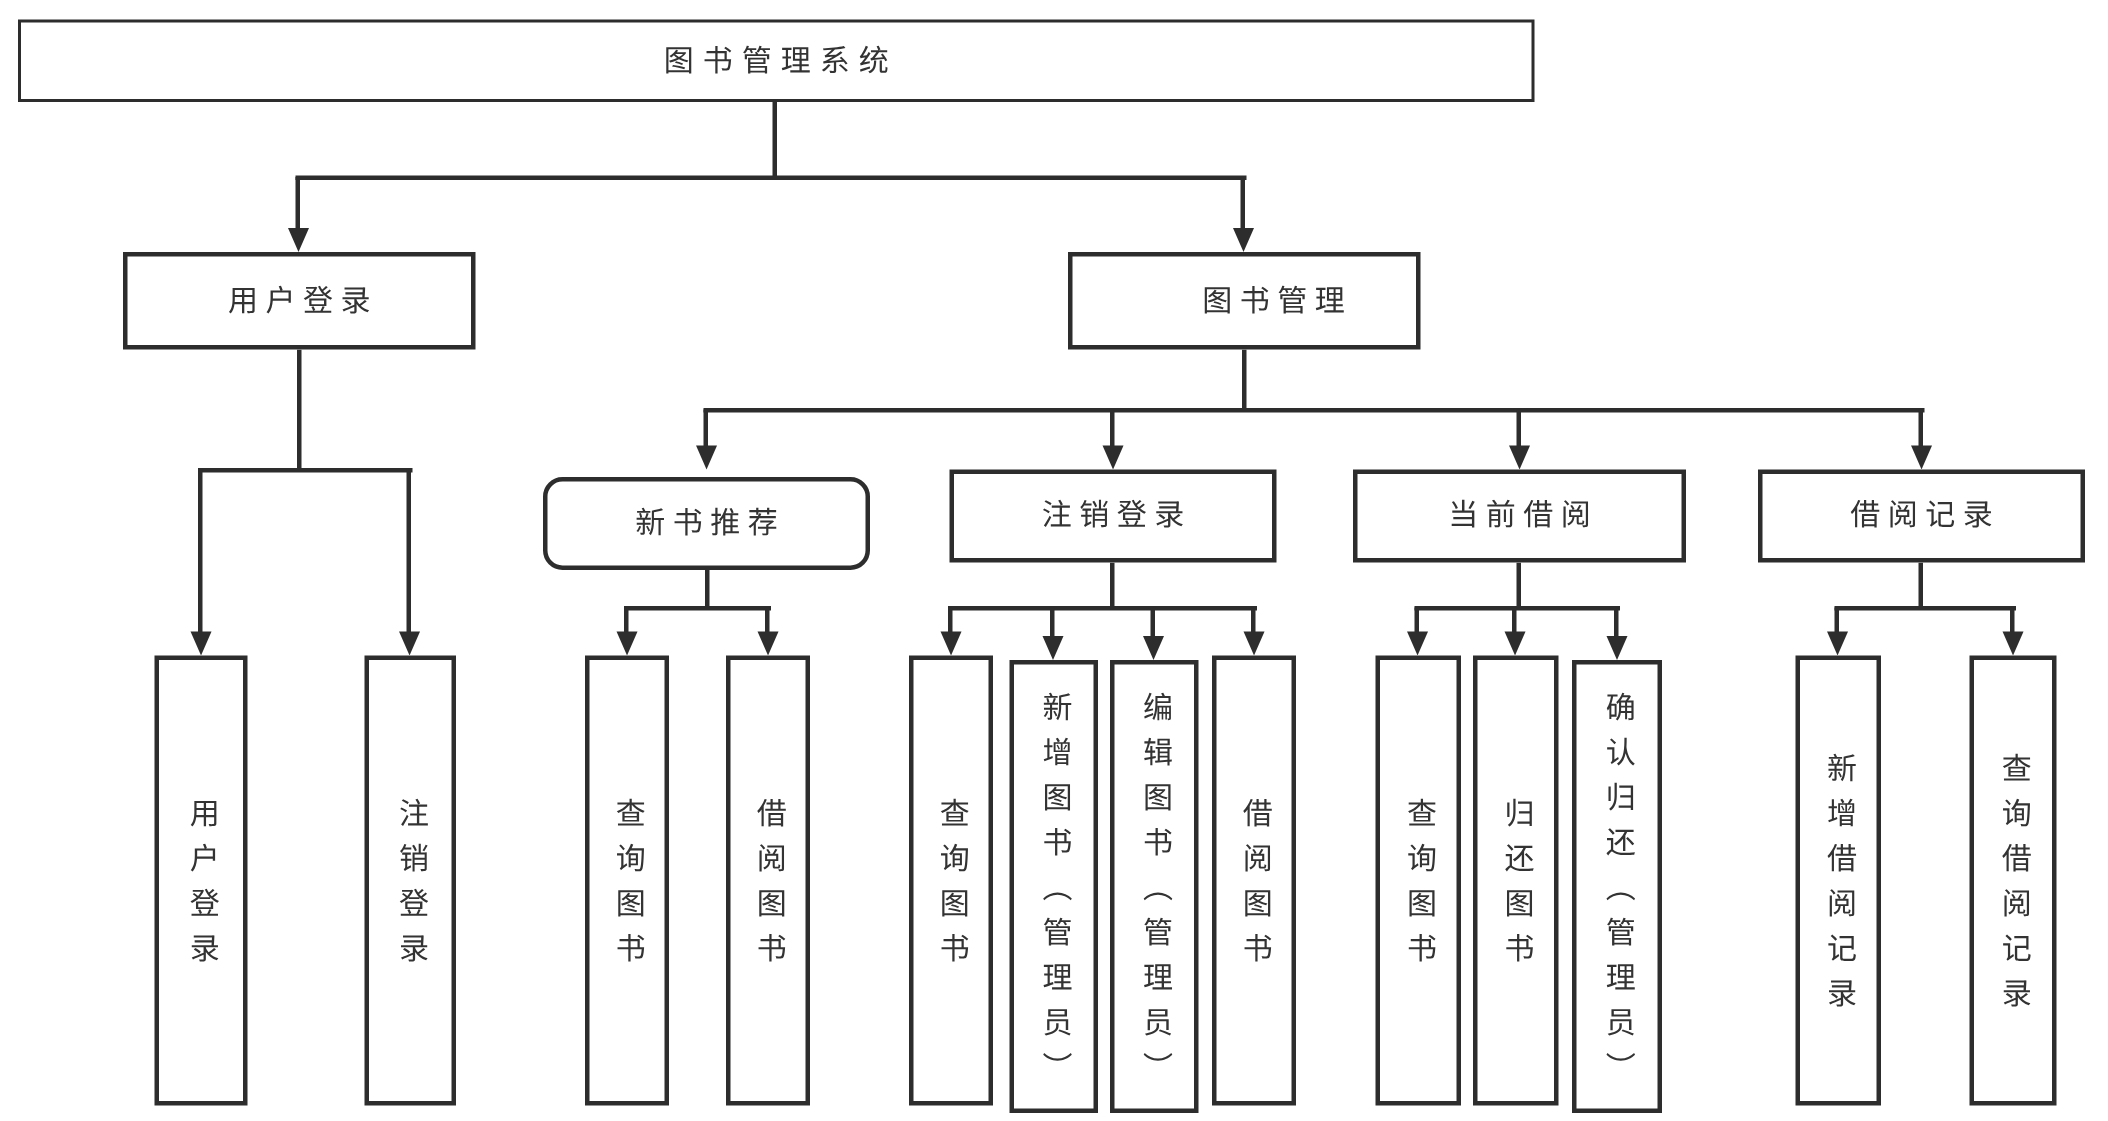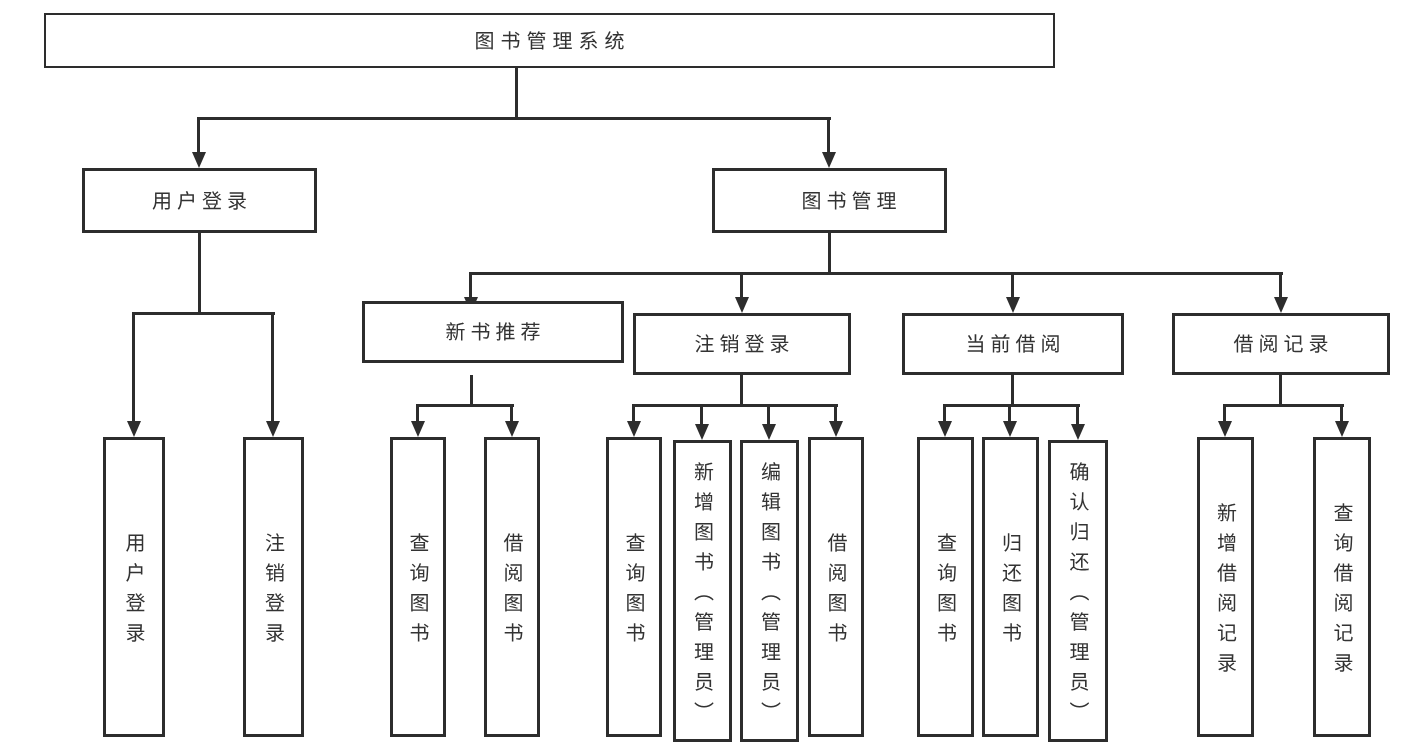--- a/index.html
+++ b/index.html
@@ -32,26 +32,26 @@
   .watermark{
     position:absolute;left:1188px;top:716px;z-index:3;
     color:#b4b4b4;font-size:19px;letter-spacing:1px;white-space:nowrap;
   }
 </style>
 </head>
 <body>
 
 <div class="canvas">
 
-  <div class="box hbox root" style="left:12px;top:13px;width:1011px;height:55px;margin-left:32px;">图书管理系统</div>
+  <div class="box hbox root" style="left:12px;top:13px;width:1011px;height:55px;">图书管理系统</div>
 
   <div class="box hbox" style="left:82px;top:168px;width:235px;height:65px;">用户登录</div>
   <div class="box hbox" style="left:712px;top:168px;width:235px;height:65px;padding-left:44px;">图书管理</div>
 
-  <div class="box hbox" style="left:362px;top:301px;width:262px;height:62px;">新书推荐</div>
+  <div class="box hbox" style="left:362px;top:318px;width:218px;height:62px;border-radius:13px;">新书推荐</div>
   <div class="box hbox" style="left:633px;top:313px;width:218px;height:62px;">注销登录</div>
   <div class="box hbox" style="left:902px;top:313px;width:222px;height:62px;">当前借阅</div>
   <div class="box hbox" style="left:1172px;top:313px;width:218px;height:62px;">借阅记录</div>
 
   <div class="box vbox" style="left:103px;top:437px;width:62px;height:300px;">用户登录</div>
   <div class="box vbox" style="left:243px;top:437px;width:61px;height:300px;">注销登录</div>
 
   <div class="box vbox" style="left:390px;top:437px;width:56px;height:300px;">查询图书</div>
   <div class="box vbox" style="left:484px;top:437px;width:56px;height:300px;">借阅图书</div>
 

